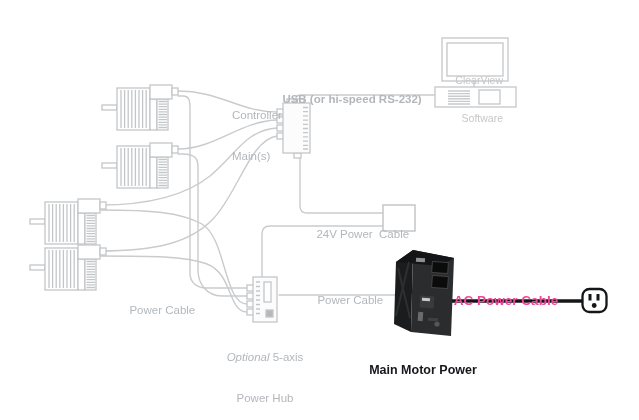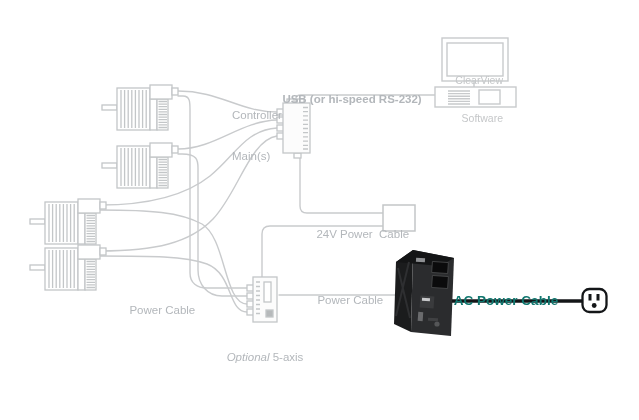--- a/index.html
+++ b/index.html
@@ -8,21 +8,21 @@
     font-family:"Liberation Sans",sans-serif;
   }
   .stage svg{position:absolute;left:0;top:0;}
   .lbl{
     position:absolute;color:#b3b7bb;font-size:11.5px;line-height:13.5px;
     white-space:pre;
   }
   .lbl.center{text-align:center;}
   .lbl .it{font-style:italic;}
   .lbl.screen{color:#c5c7c9;font-size:10.5px;line-height:12.5px;text-align:right;}
-  .lbl.dark{color:#0f766e;font-size:13.5px;font-weight:600;text-align:center;}
+  .lbl.dark{color:#ec4899;font-size:13.5px;font-weight:600;text-align:center;}
   .lbl.darkblock{color:#15171a;font-size:12.5px;font-weight:700;line-height:13.5px;text-align:center;}
 </style>
 </head>
 <body>
 
 <div class="stage">
 
 <svg width="639" height="420" viewBox="0 0 639 420">
   <defs>
     <g id="motorSym" stroke="#c3c6c8" stroke-width="1.3" fill="#ffffff">
@@ -139,27 +139,29 @@
 <div class="lbl" style="left:123px;top:290px;">
   <span>Power Cable</span>
 </div>
 
 <div class="lbl" style="left:311px;top:280px;">
   <span>Power Cable</span>
 </div>
 
 <div class="lbl center" style="left:205px;top:324px;width:120px;">
   <div><span class="it">Optional</span><span> 5-axis</span></div>
+  <div>Power Hub</div>
 </div>
 
 <div class="lbl dark" style="left:440px;top:280px;width:125px;">
   <span>AC Power Cable</span>
 </div>
 
 <div class="lbl darkblock" style="left:343px;top:337px;width:160px;">
+  <div>Main Motor Power</div>
   
   
 </div>
 
 <div class="lbl screen" style="left:447px;top:49px;width:56px;">
   <div>ClearView</div>
   <div>Software</div>
 </div>
 
 </div>

